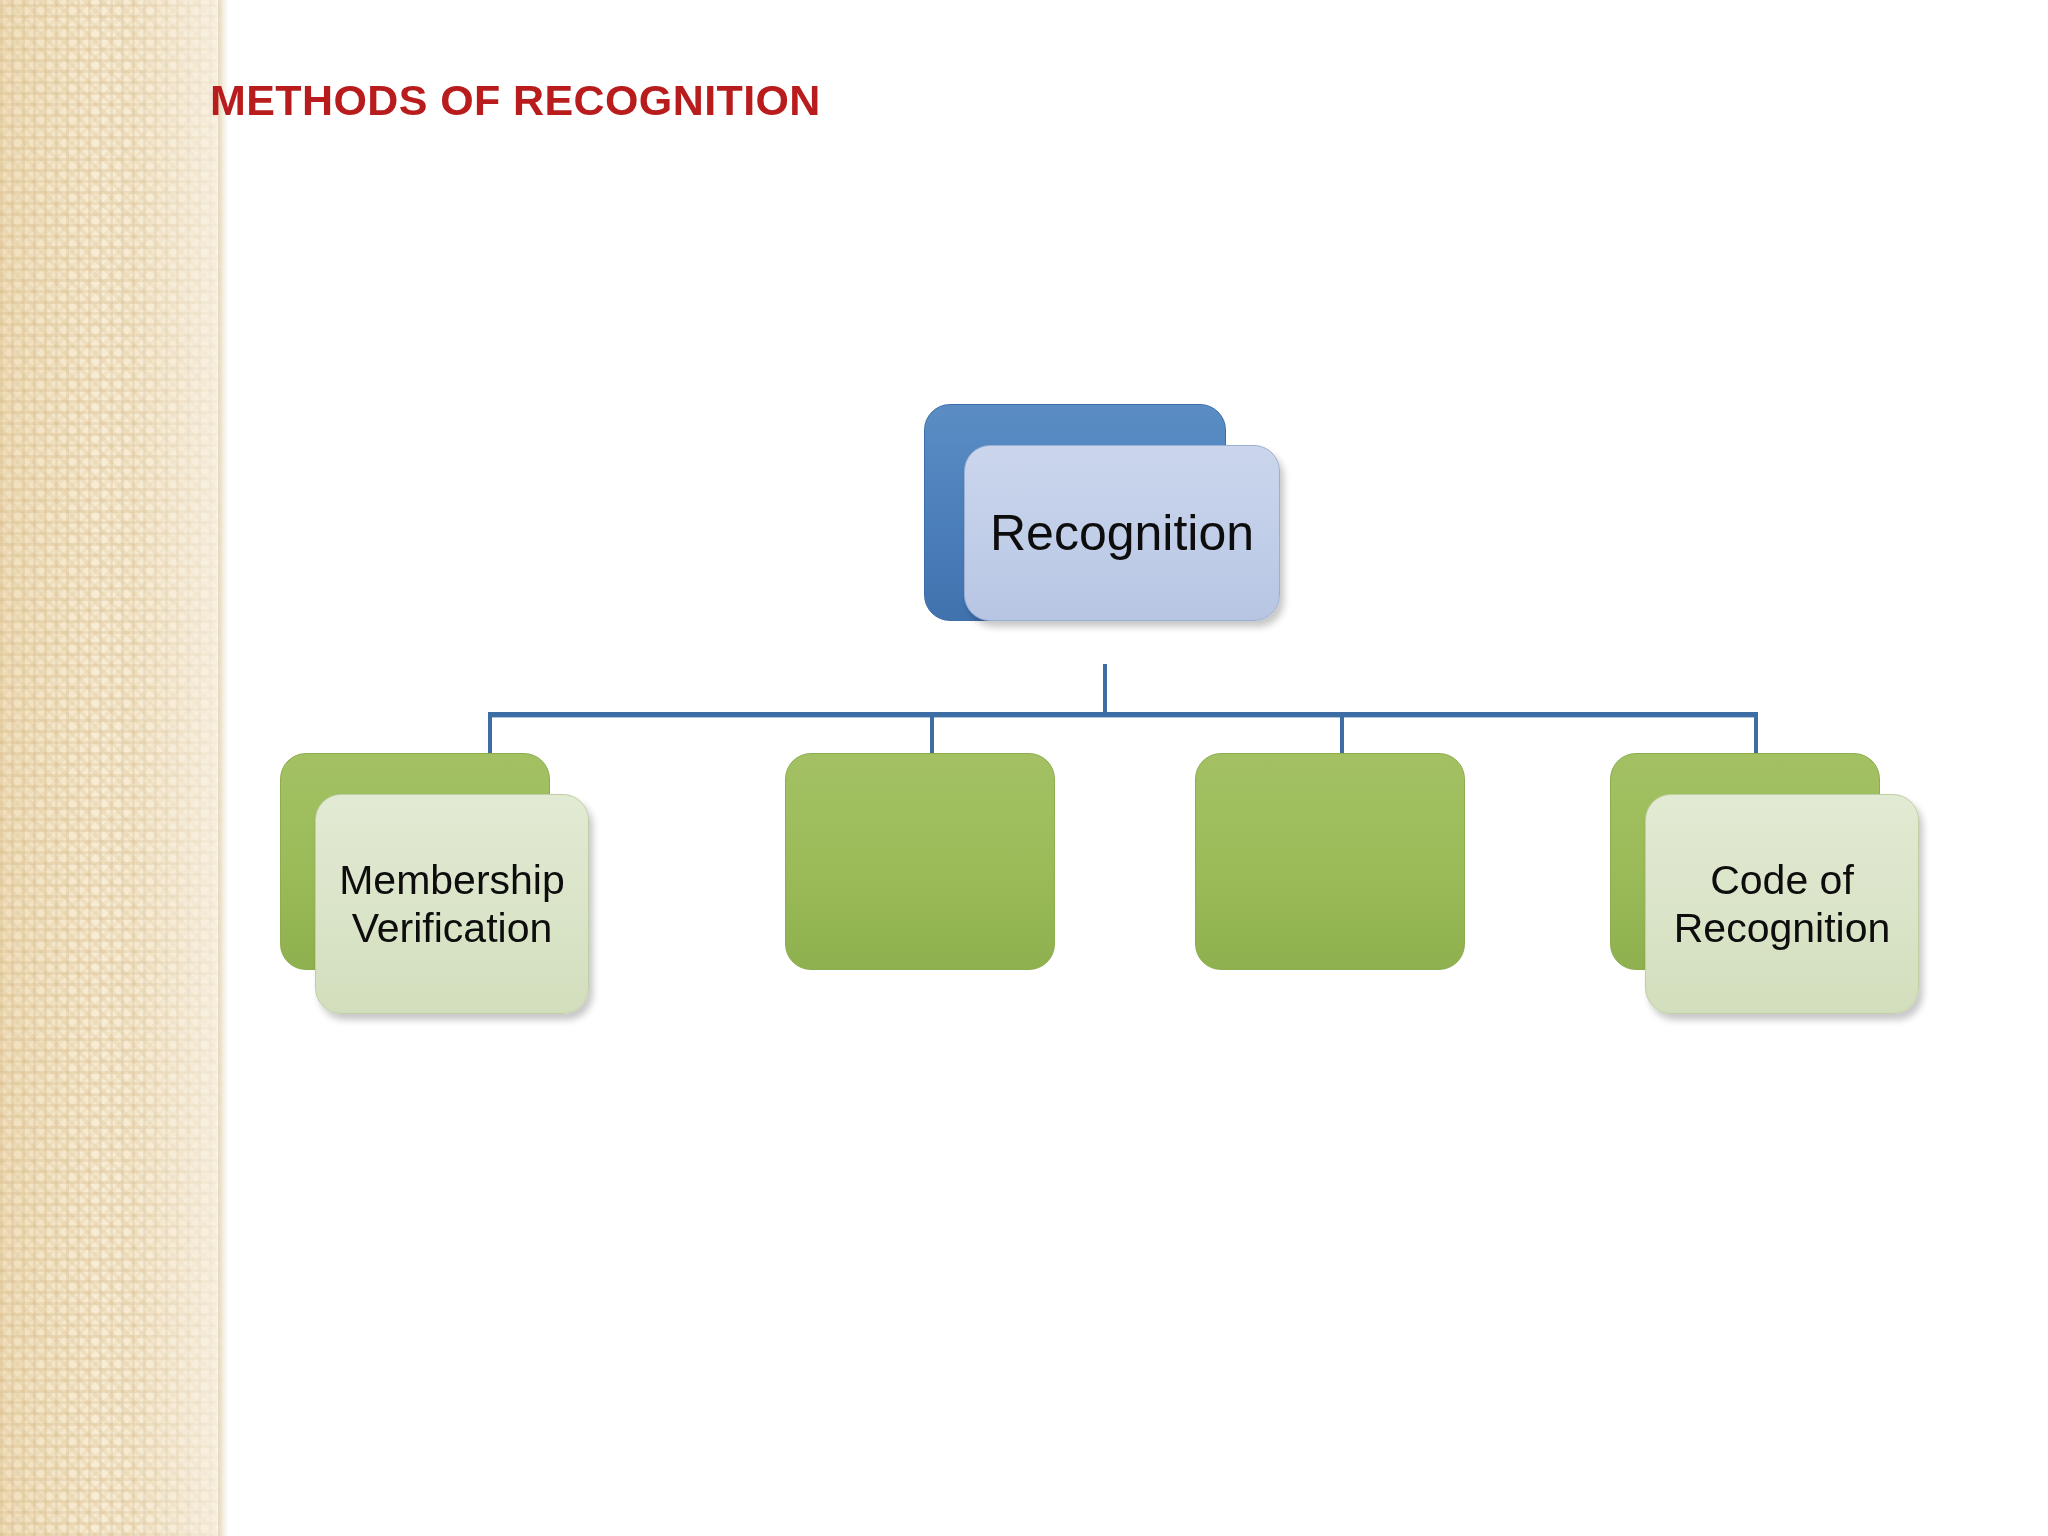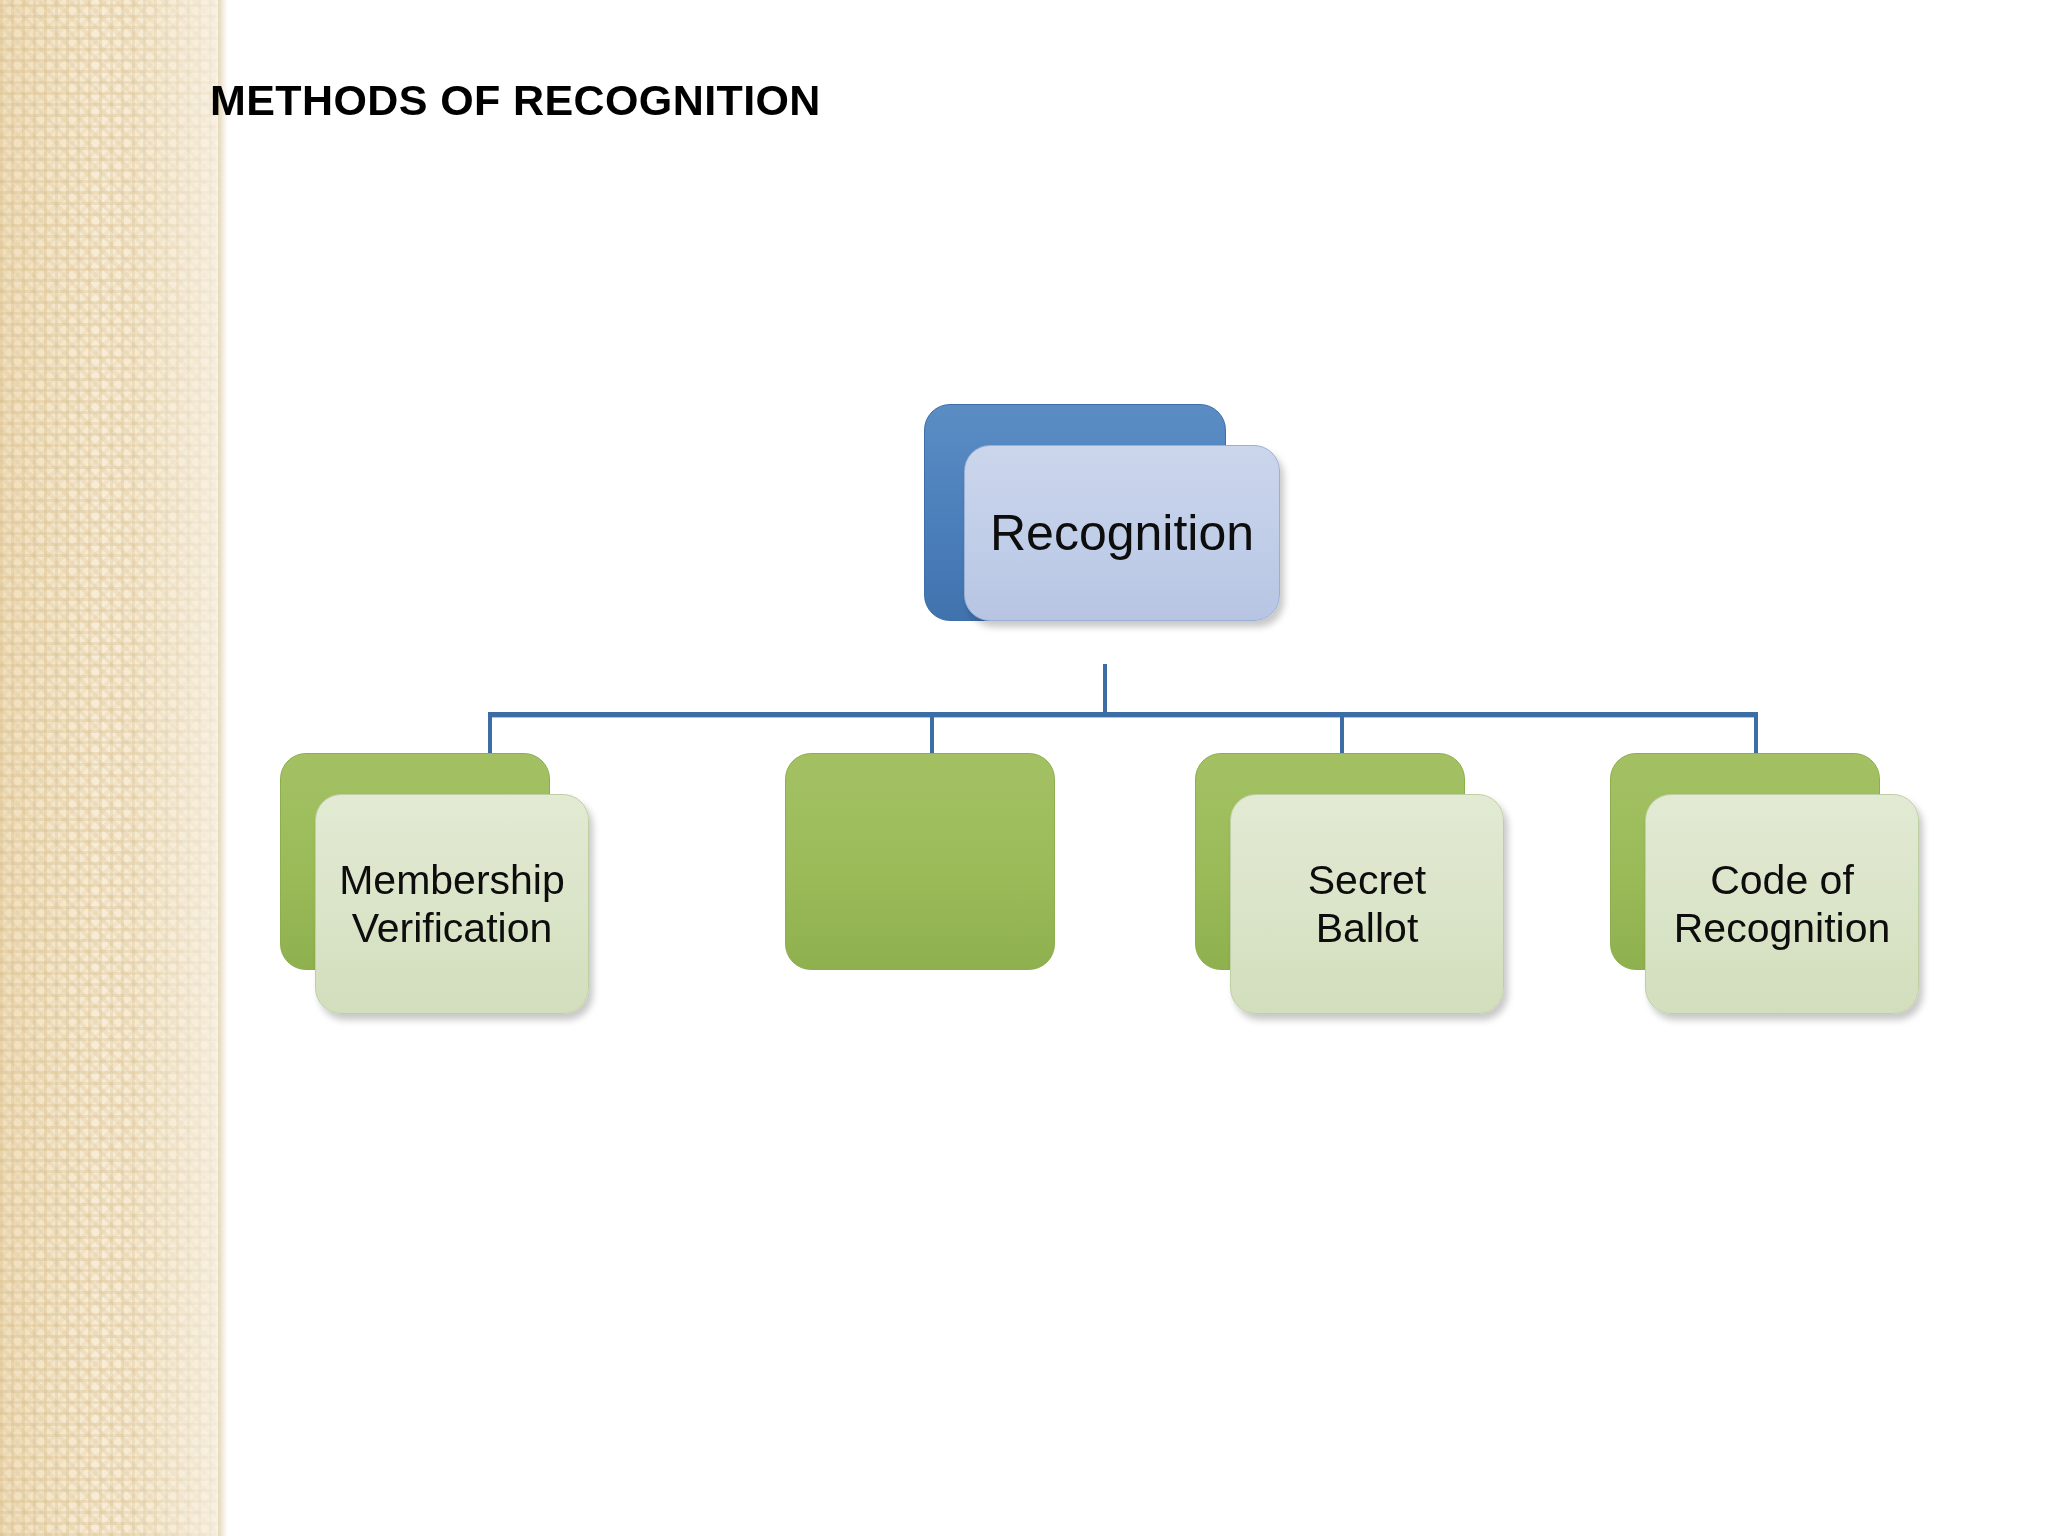--- a/index.html
+++ b/index.html
@@ -48,21 +48,21 @@
   }
 
   
   #page-title {
     position: absolute;
     left: 210px;
     top: 76px;
     font-size: 43px;
     font-weight: bold;
     letter-spacing: 0.4px;
-    color: #000000;
+    color: #b91c1c;
     font-family: "Liberation Sans", sans-serif;
     white-space: nowrap;
   }
 
   
   #diagram {
     position: absolute;
     left: 0; top: 0;
     width: 2048px;
     height: 1536px;
@@ -184,26 +184,20 @@
         </span>
       </div>
     </div>
 
     <div class="node node-green" id="node-checkoff">
       <div class="card-back"></div>
     </div>
 
     <div class="node node-green" id="node-ballot">
       <div class="card-back"></div>
-      <div class="card-front">
-        <span class="card-label">
-          <span>Secret</span><br>
-          <span>Ballot</span>
-        </span>
-      </div>
     </div>
 
     <div class="node node-green" id="node-discipline">
       <div class="card-back"></div>
       <div class="card-front">
         <span class="card-label">
           <span>Code of</span><br>
           <span>Recognition</span>
         </span>
       </div>

